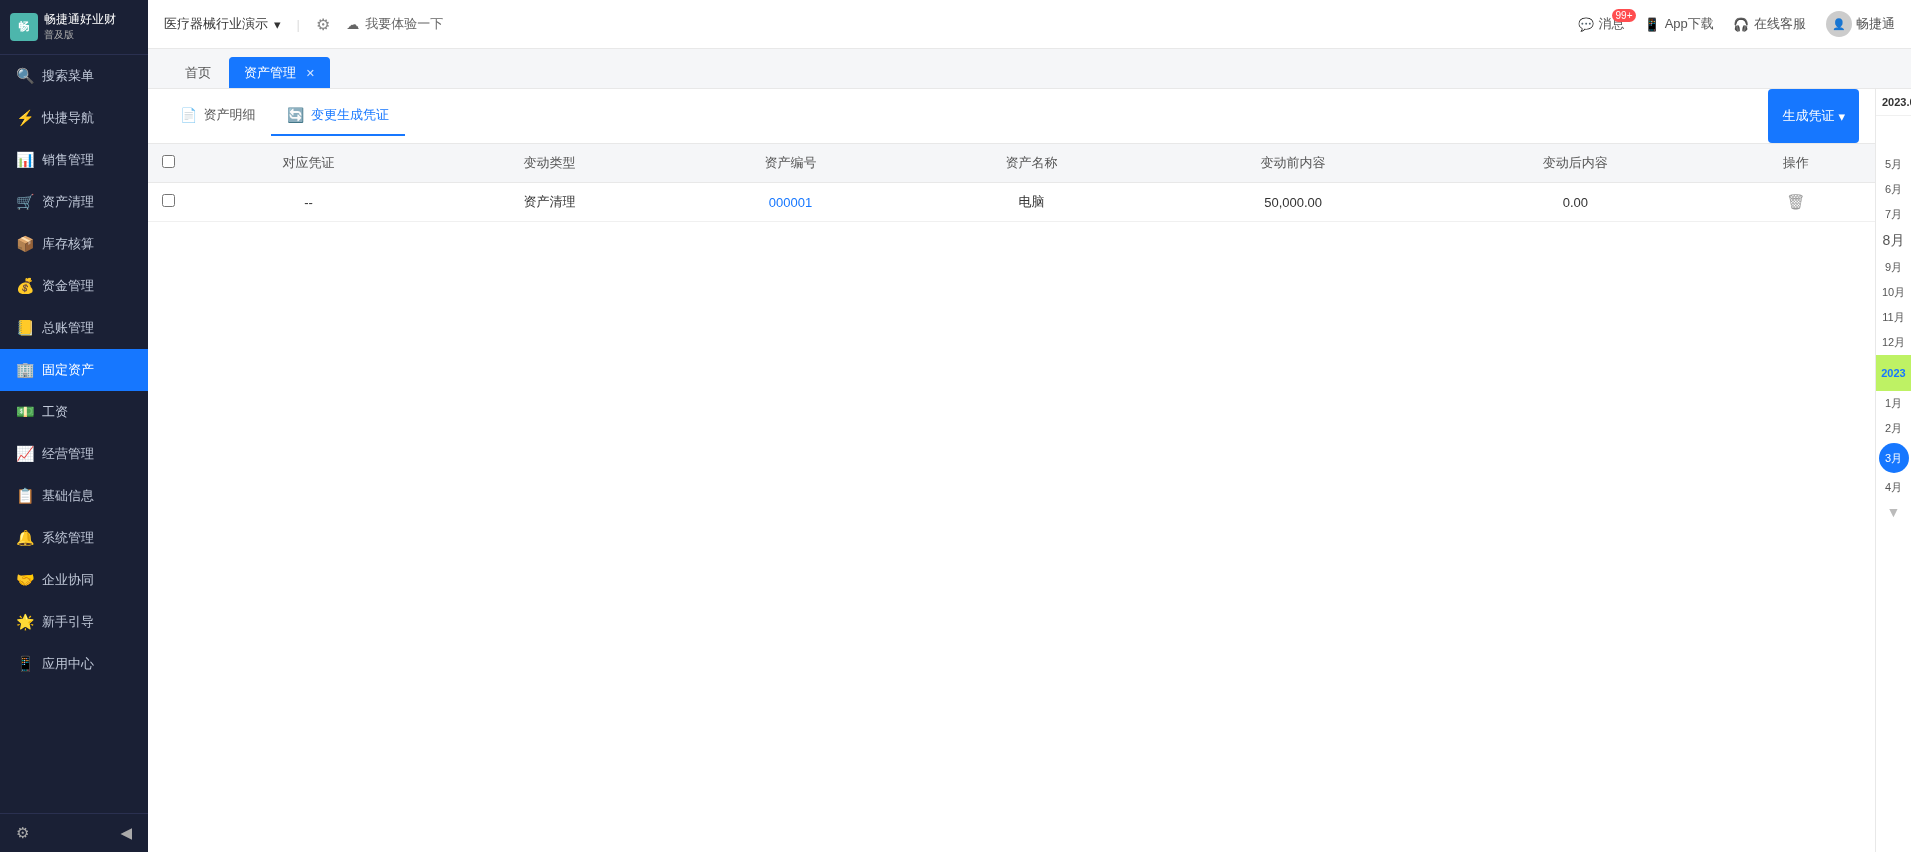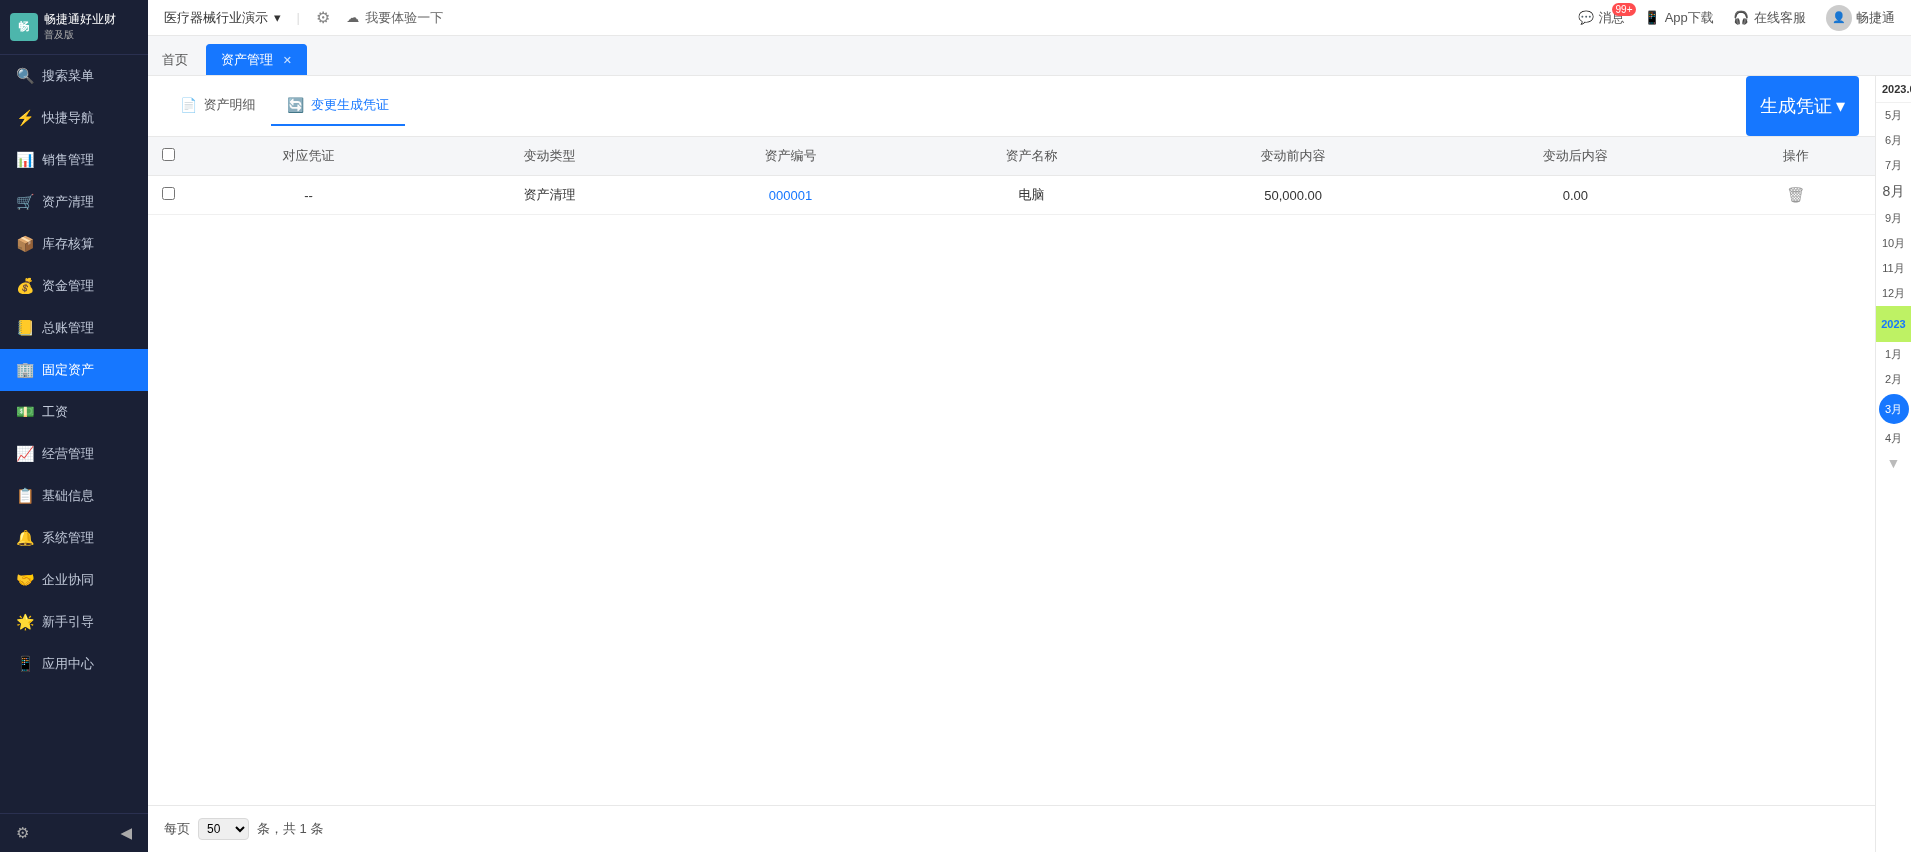--- a/index.html
+++ b/index.html
@@ -58,21 +58,21 @@
       flex-direction: column;
       height: 100%;
       overflow: hidden;
     }
 
     
     .top-header {
       background: #fff;
       border-bottom: 1px solid #e8e8e8;
       padding: 0 16px;
-      height: 36px;
+      height: 49px;
       display: flex;
       align-items: center;
       gap: 16px;
       flex-shrink: 0;
     }
     .top-header-company {
       display: flex; align-items: center; gap: 6px;
       font-size: 13px; color: #333; cursor: pointer;
     }
     .top-header-divider { color: #ddd; }
@@ -104,21 +104,21 @@
       background: #ccc;
       border-radius: 50%;
       display: flex; align-items: center; justify-content: center;
       font-size: 11px; color: #666;
     }
 
     
     .tab-bar {
       background: #f5f6f8;
       border-bottom: 1px solid #e8e8e8;
-      padding: 8px 0 0;
+      padding: 8px 23px 0;
       display: flex; align-items: flex-end; gap: 4px;
       flex-shrink: 0;
     }
     .tab-item {
       padding: 6px 14px;
       border-radius: 4px 4px 0 0;
       font-size: 13px;
       cursor: pointer;
       background: #fff;
       color: #555;
@@ -158,21 +158,21 @@
       border-bottom: 2px solid transparent;
     }
     .sub-tab.active { color: #1677ff; border-bottom: 2px solid #1677ff; }
     .sub-tab-icon { font-size: 14px; }
     .generate-btn {
       background: #1677ff;
       color: #fff;
       border: none;
       border-radius: 4px;
       padding: 18px 14px;
-      font-size: 18px;
+      font-size: 13px;
       cursor: pointer;
       display: flex; align-items: center; gap: 4px;
     }
 
     
     .table-container {
       flex: 1;
       overflow: auto;
     }
     table {
@@ -413,42 +413,32 @@
     <td>50,000.00</td>
     <td>0.00</td>
     <td>
       <span class="action-icon">🗑</span>
     </td>
   </tr>
               </tbody>
           </table>
         </div>
 
-        <div class="pagination">
-          <span>每页</span>
-          <select class="page-select">
-            <option>50</option>
-            <option>10</option>
-            <option>20</option>
-            <option>100</option>
-          </select>
-          <span>条，共 1 条</span>
-        </div>
       </div>
     </div>
 
     <div style="width:36px; background:#fff; border-left:1px solid #e8e8e8; display:flex; flex-direction:column; flex-shrink:0; overflow:hidden;">
       <div style="display:flex; justify-content:space-between; align-items:center; padding:6px 6px; border-bottom:1px solid #f0f0f0;">
         <span style="font-size:11px; color:#333; font-weight:bold;">2023.03</span>
         <div style="display:flex; gap:2px;">
           <span style="cursor:pointer; color:#888; font-size:12px;">✕</span>
           <span style="cursor:pointer; color:#888; font-size:12px;">⛶</span>
         </div>
       </div>
-      <div style="flex:1; overflow-y:auto;">
+      <div style="flex:1; overflow-y:auto;margin-top:36px;">
         <div style="padding:5px 4px; text-align:center; font-size:11px; color:#555; cursor:pointer;">5月</div>
         <div style="padding:5px 4px; text-align:center; font-size:11px; color:#555; cursor:pointer;">6月</div>
         <div style="padding:5px 4px; text-align:center; font-size:11px; color:#555; cursor:pointer;">7月</div>
         <div style="padding:5px 4px; text-align:center; font-size:14px; color:#555; cursor:pointer;">8月</div>
         <div style="padding:5px 4px; text-align:center; font-size:11px; color:#555; cursor:pointer;">9月</div>
         <div style="padding:5px 4px; text-align:center; font-size:11px; color:#555; cursor:pointer;">10月</div>
         <div style="padding:5px 4px; text-align:center; font-size:11px; color:#555; cursor:pointer;">11月</div>
         <div style="padding:5px 4px; text-align:center; font-size:11px; color:#555; cursor:pointer;">12月</div>
         <div style="text-align:center; padding:12px 0; font-size:11px; color:#1677ff; font-weight:bold; background:#bef264;">2023</div>
         <div style="padding:5px 4px; text-align:center; font-size:11px; color:#555; cursor:pointer;">1月</div>

